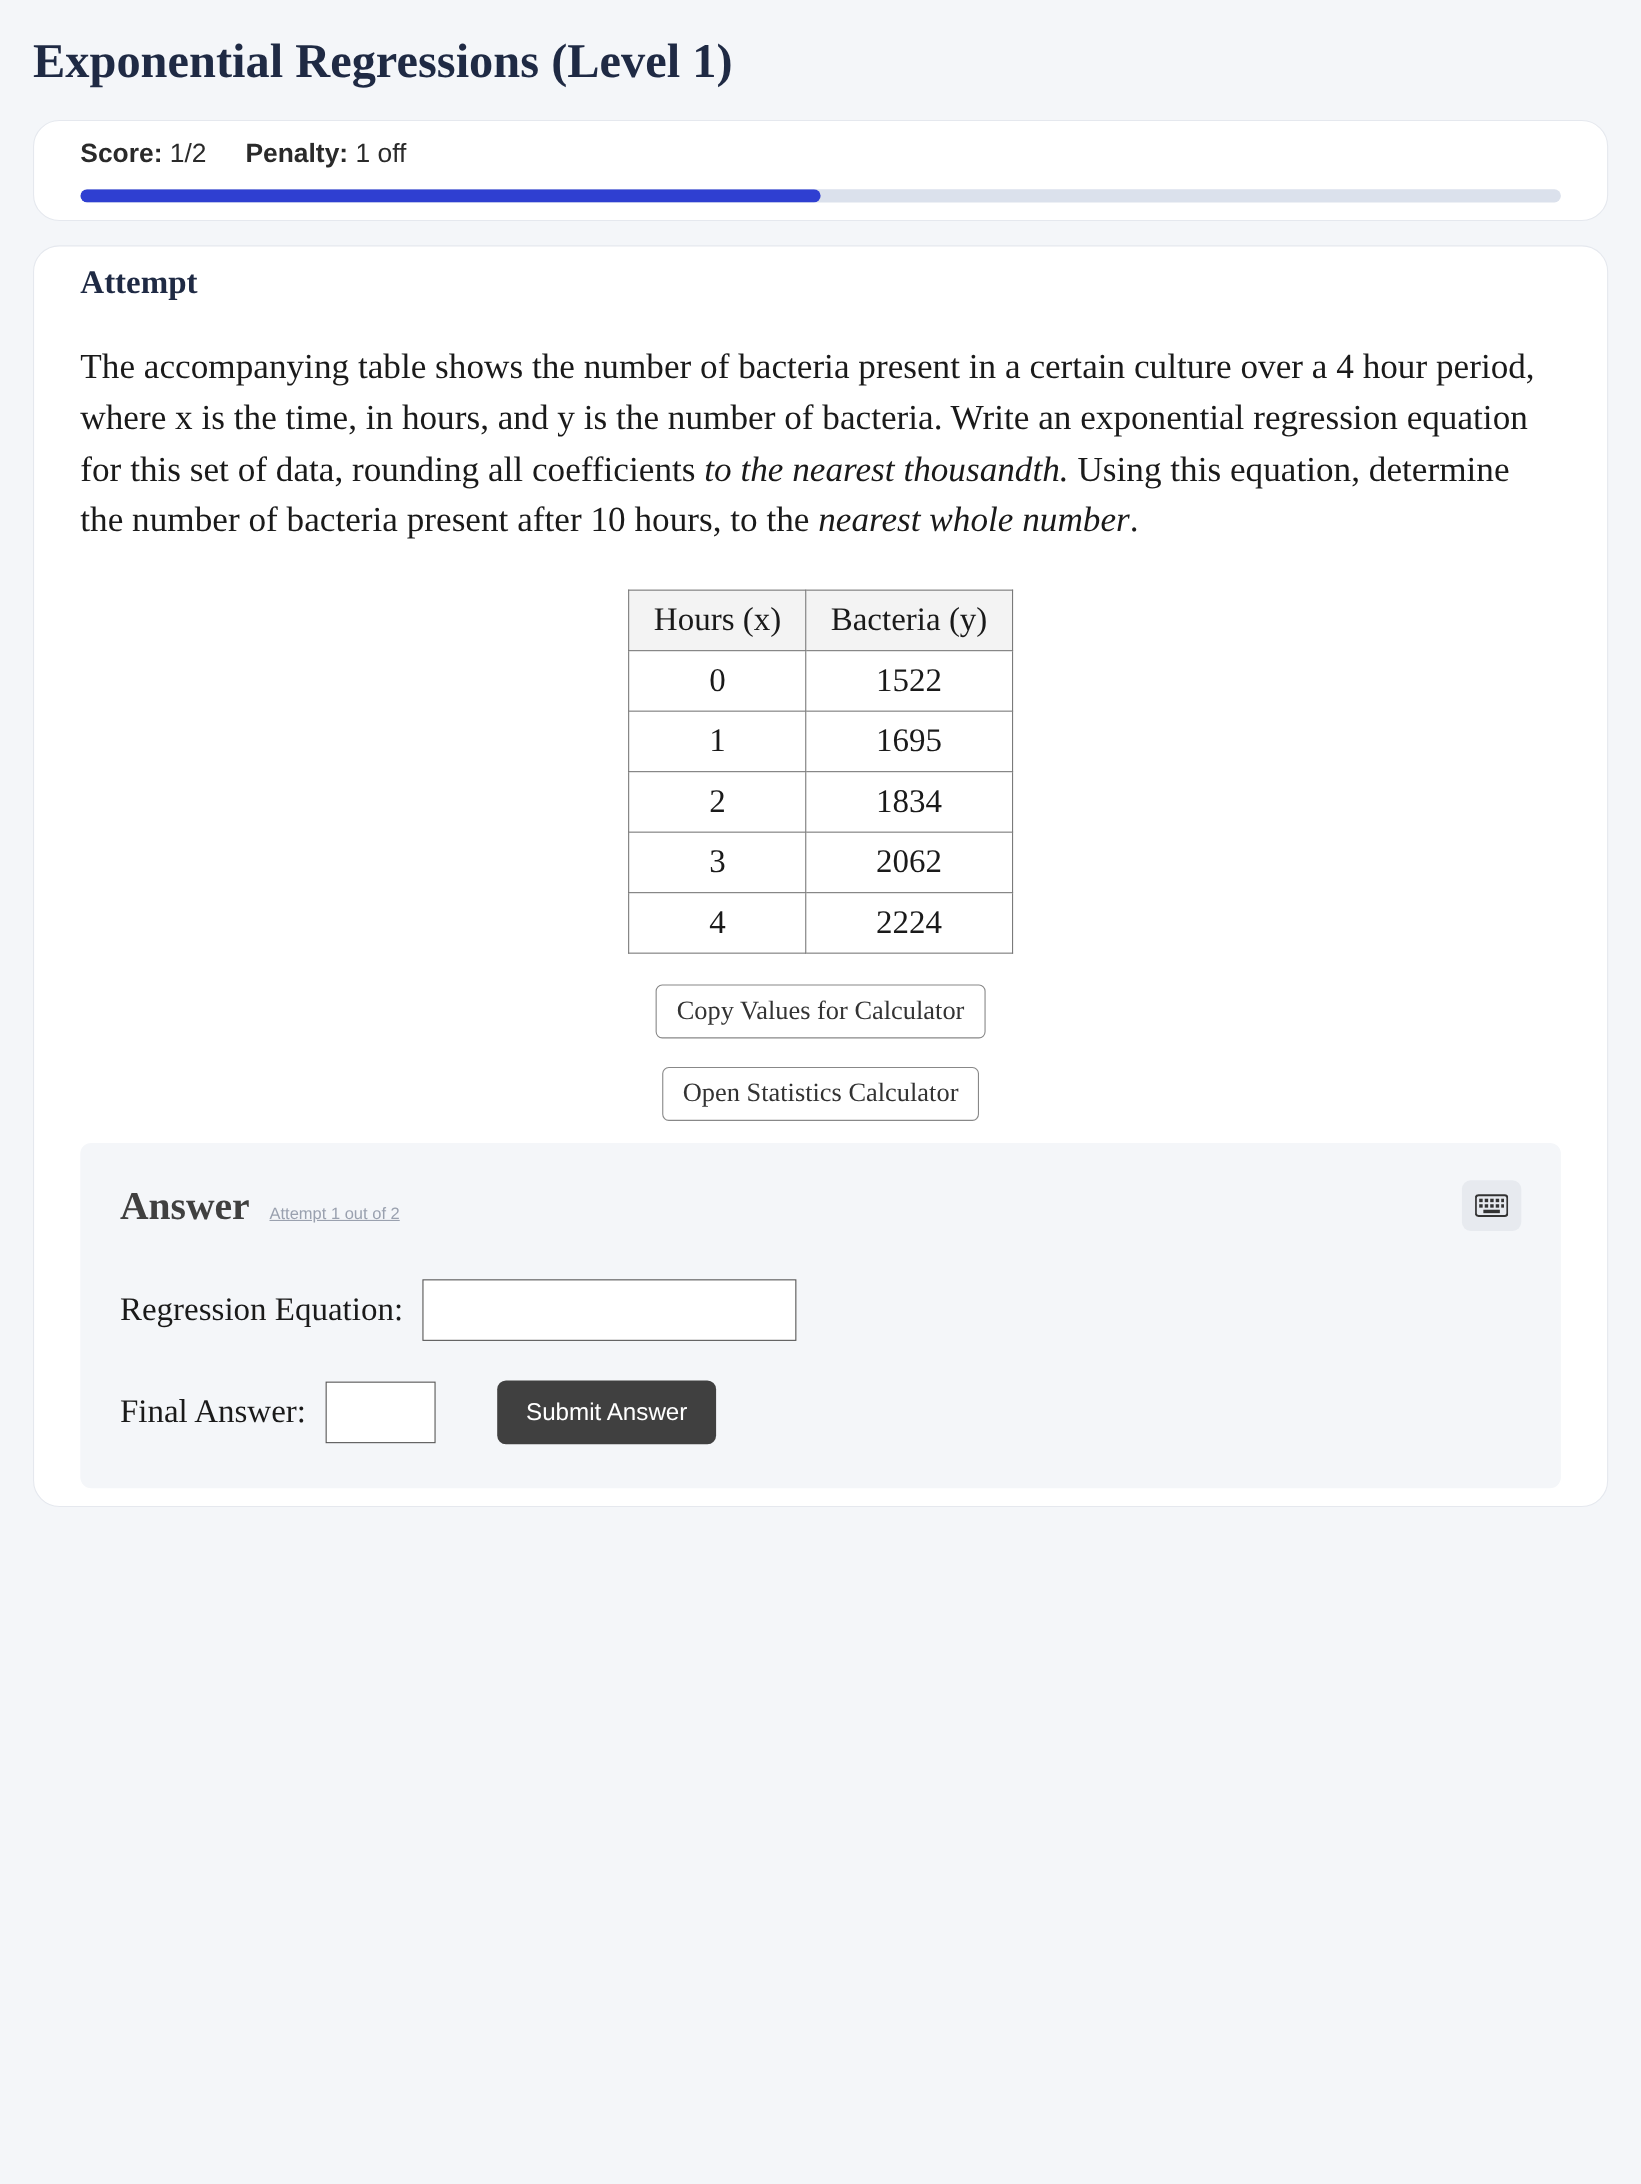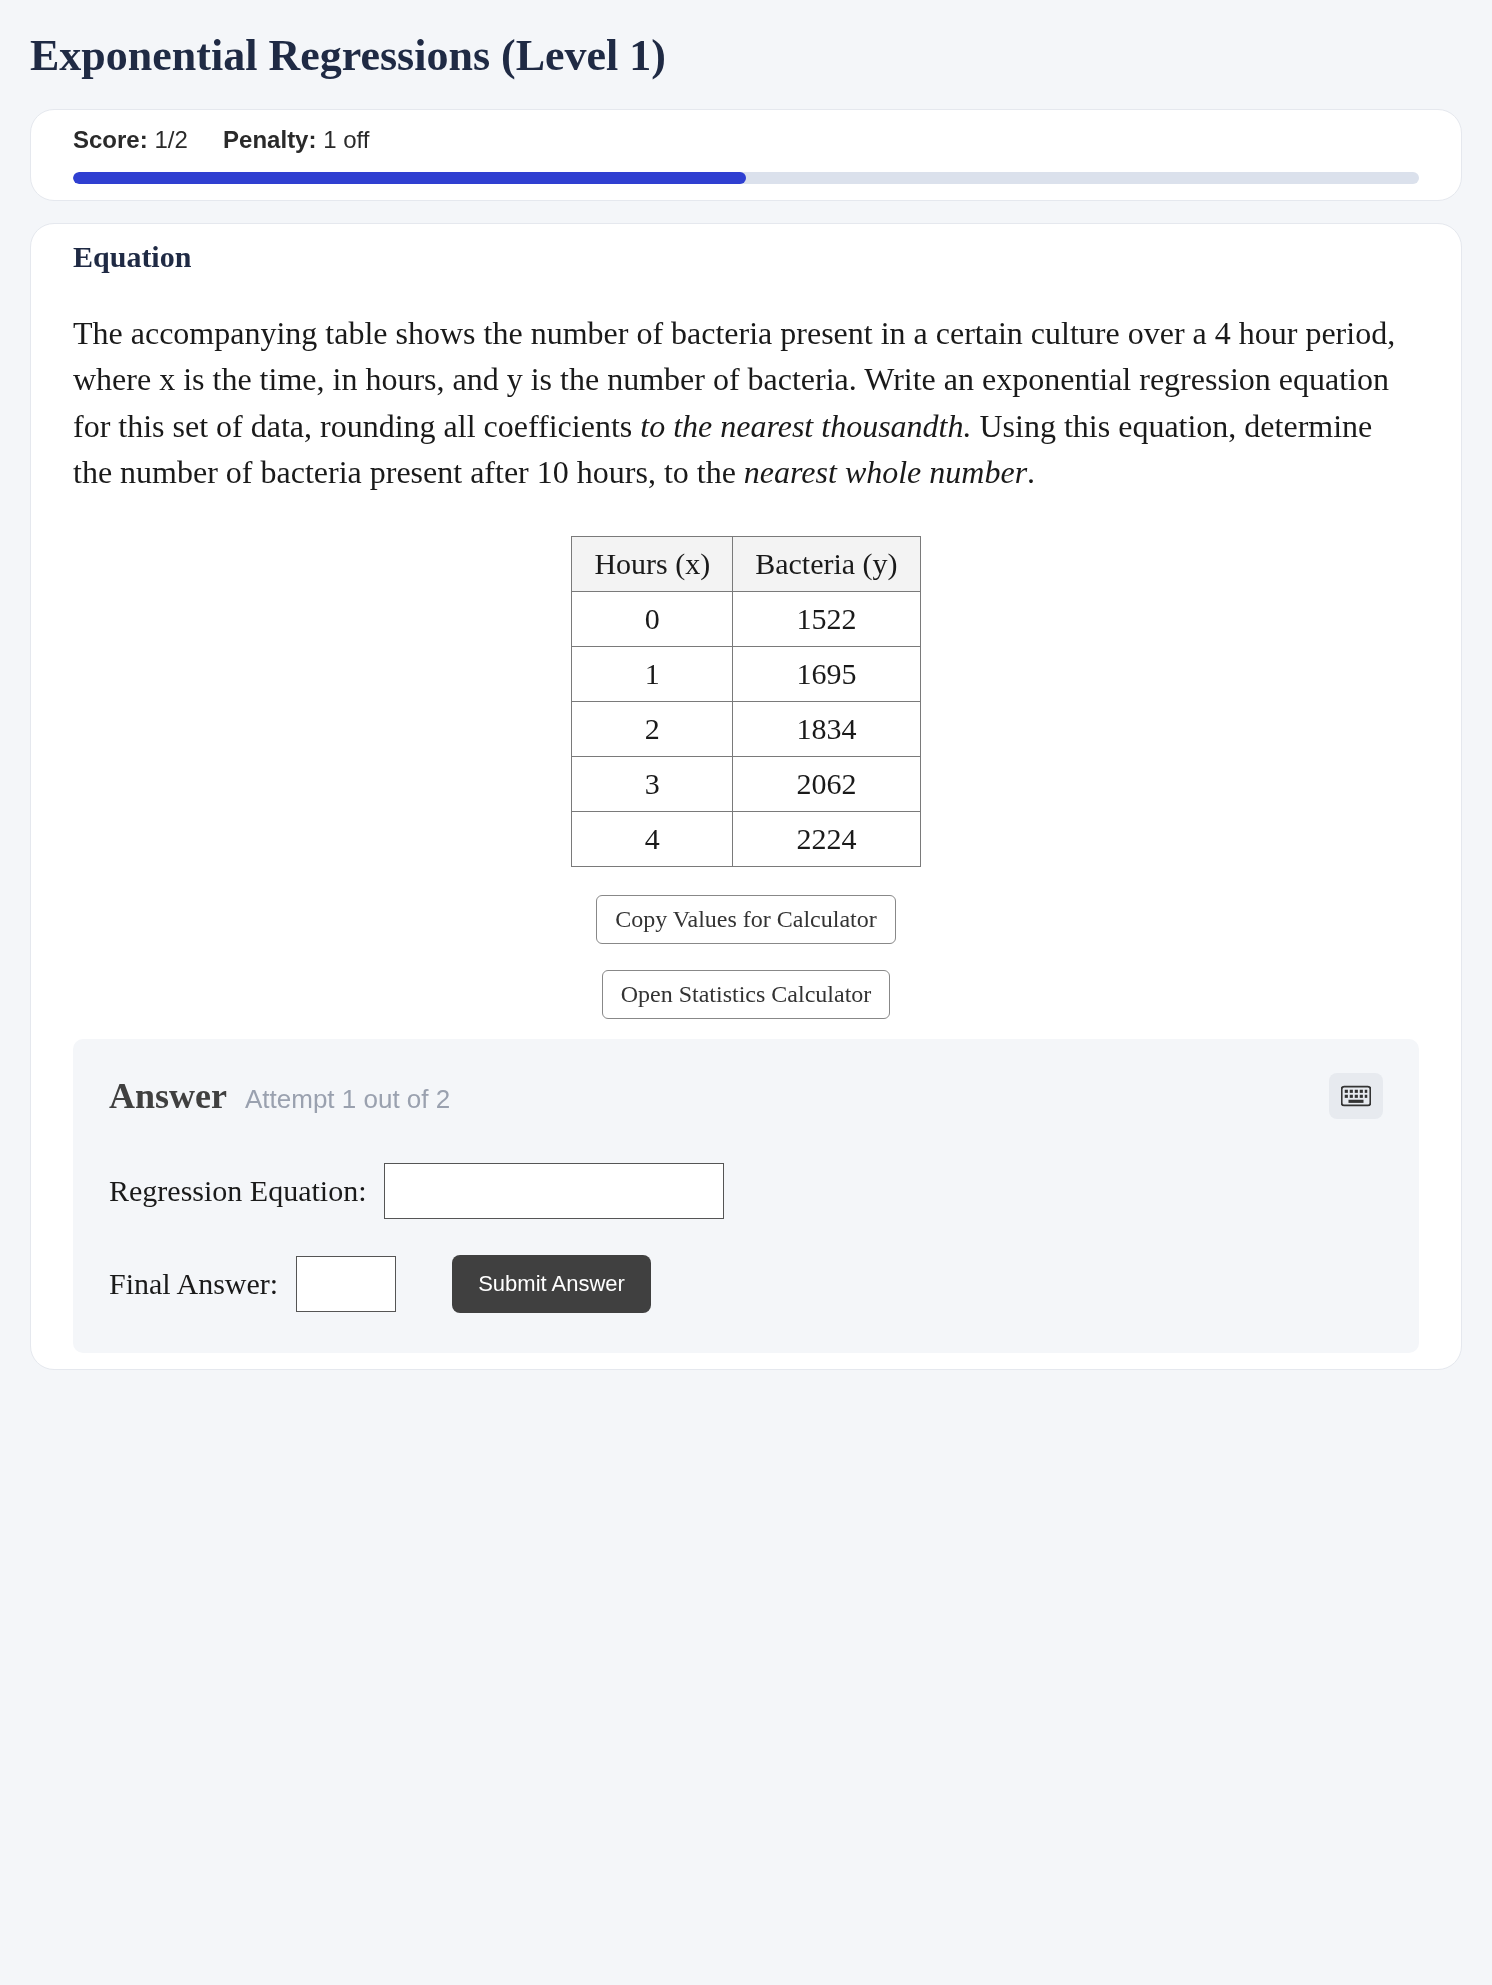--- a/index.html
+++ b/index.html
@@ -130,22 +130,23 @@
     gap: 18px;
   }
   .answer-head-left .answer-label {
     font-family: Liberation Serif, serif;
     font-weight: 700;
     font-size: 36px;
     color: #404040;
   }
   .answer-head-left .attempt {
     font-family: -apple-system, BlinkMacSystemFont, 'Segoe UI', Arial, sans-serif;
-    font-size: 26px;
+    font-size: 15px;
     color: #9aa1af;
+    text-decoration: underline;
   }
   .keyboard-icon {
     width: 54px;
     height: 46px;
     background: #e7eaef;
     border-radius: 8px;
     display: flex;
     align-items: center;
     justify-content: center;
     cursor: pointer;
@@ -195,21 +196,21 @@
     <span>1 off</span>
   </div>
   <div class="progress">
     <div class="progress-fill" style="width: 50%;"></div>
   </div>
 </div>
 
 <div class="card">
 
   <div class="question-head">
-    <h2>Equation</h2>
+    <h2>Attempt</h2>
   </div>
 
   <p class="prompt" id="prompt">The accompanying table shows the number of bacteria present in a certain culture over a 4 hour period, where x is the time, in hours, and y is the number of bacteria. Write an exponential regression equation for this set of data, rounding all coefficients <em>to the nearest thousandth.</em> Using this equation, determine the number of bacteria present after 10 hours, to the <em>nearest whole number</em>.</p>
 
   <div class="table-wrap">
     <table class="data">
       <thead>
         <tr>
           <th>Hours (x)</th>
           <th>Bacteria (y)</th>

